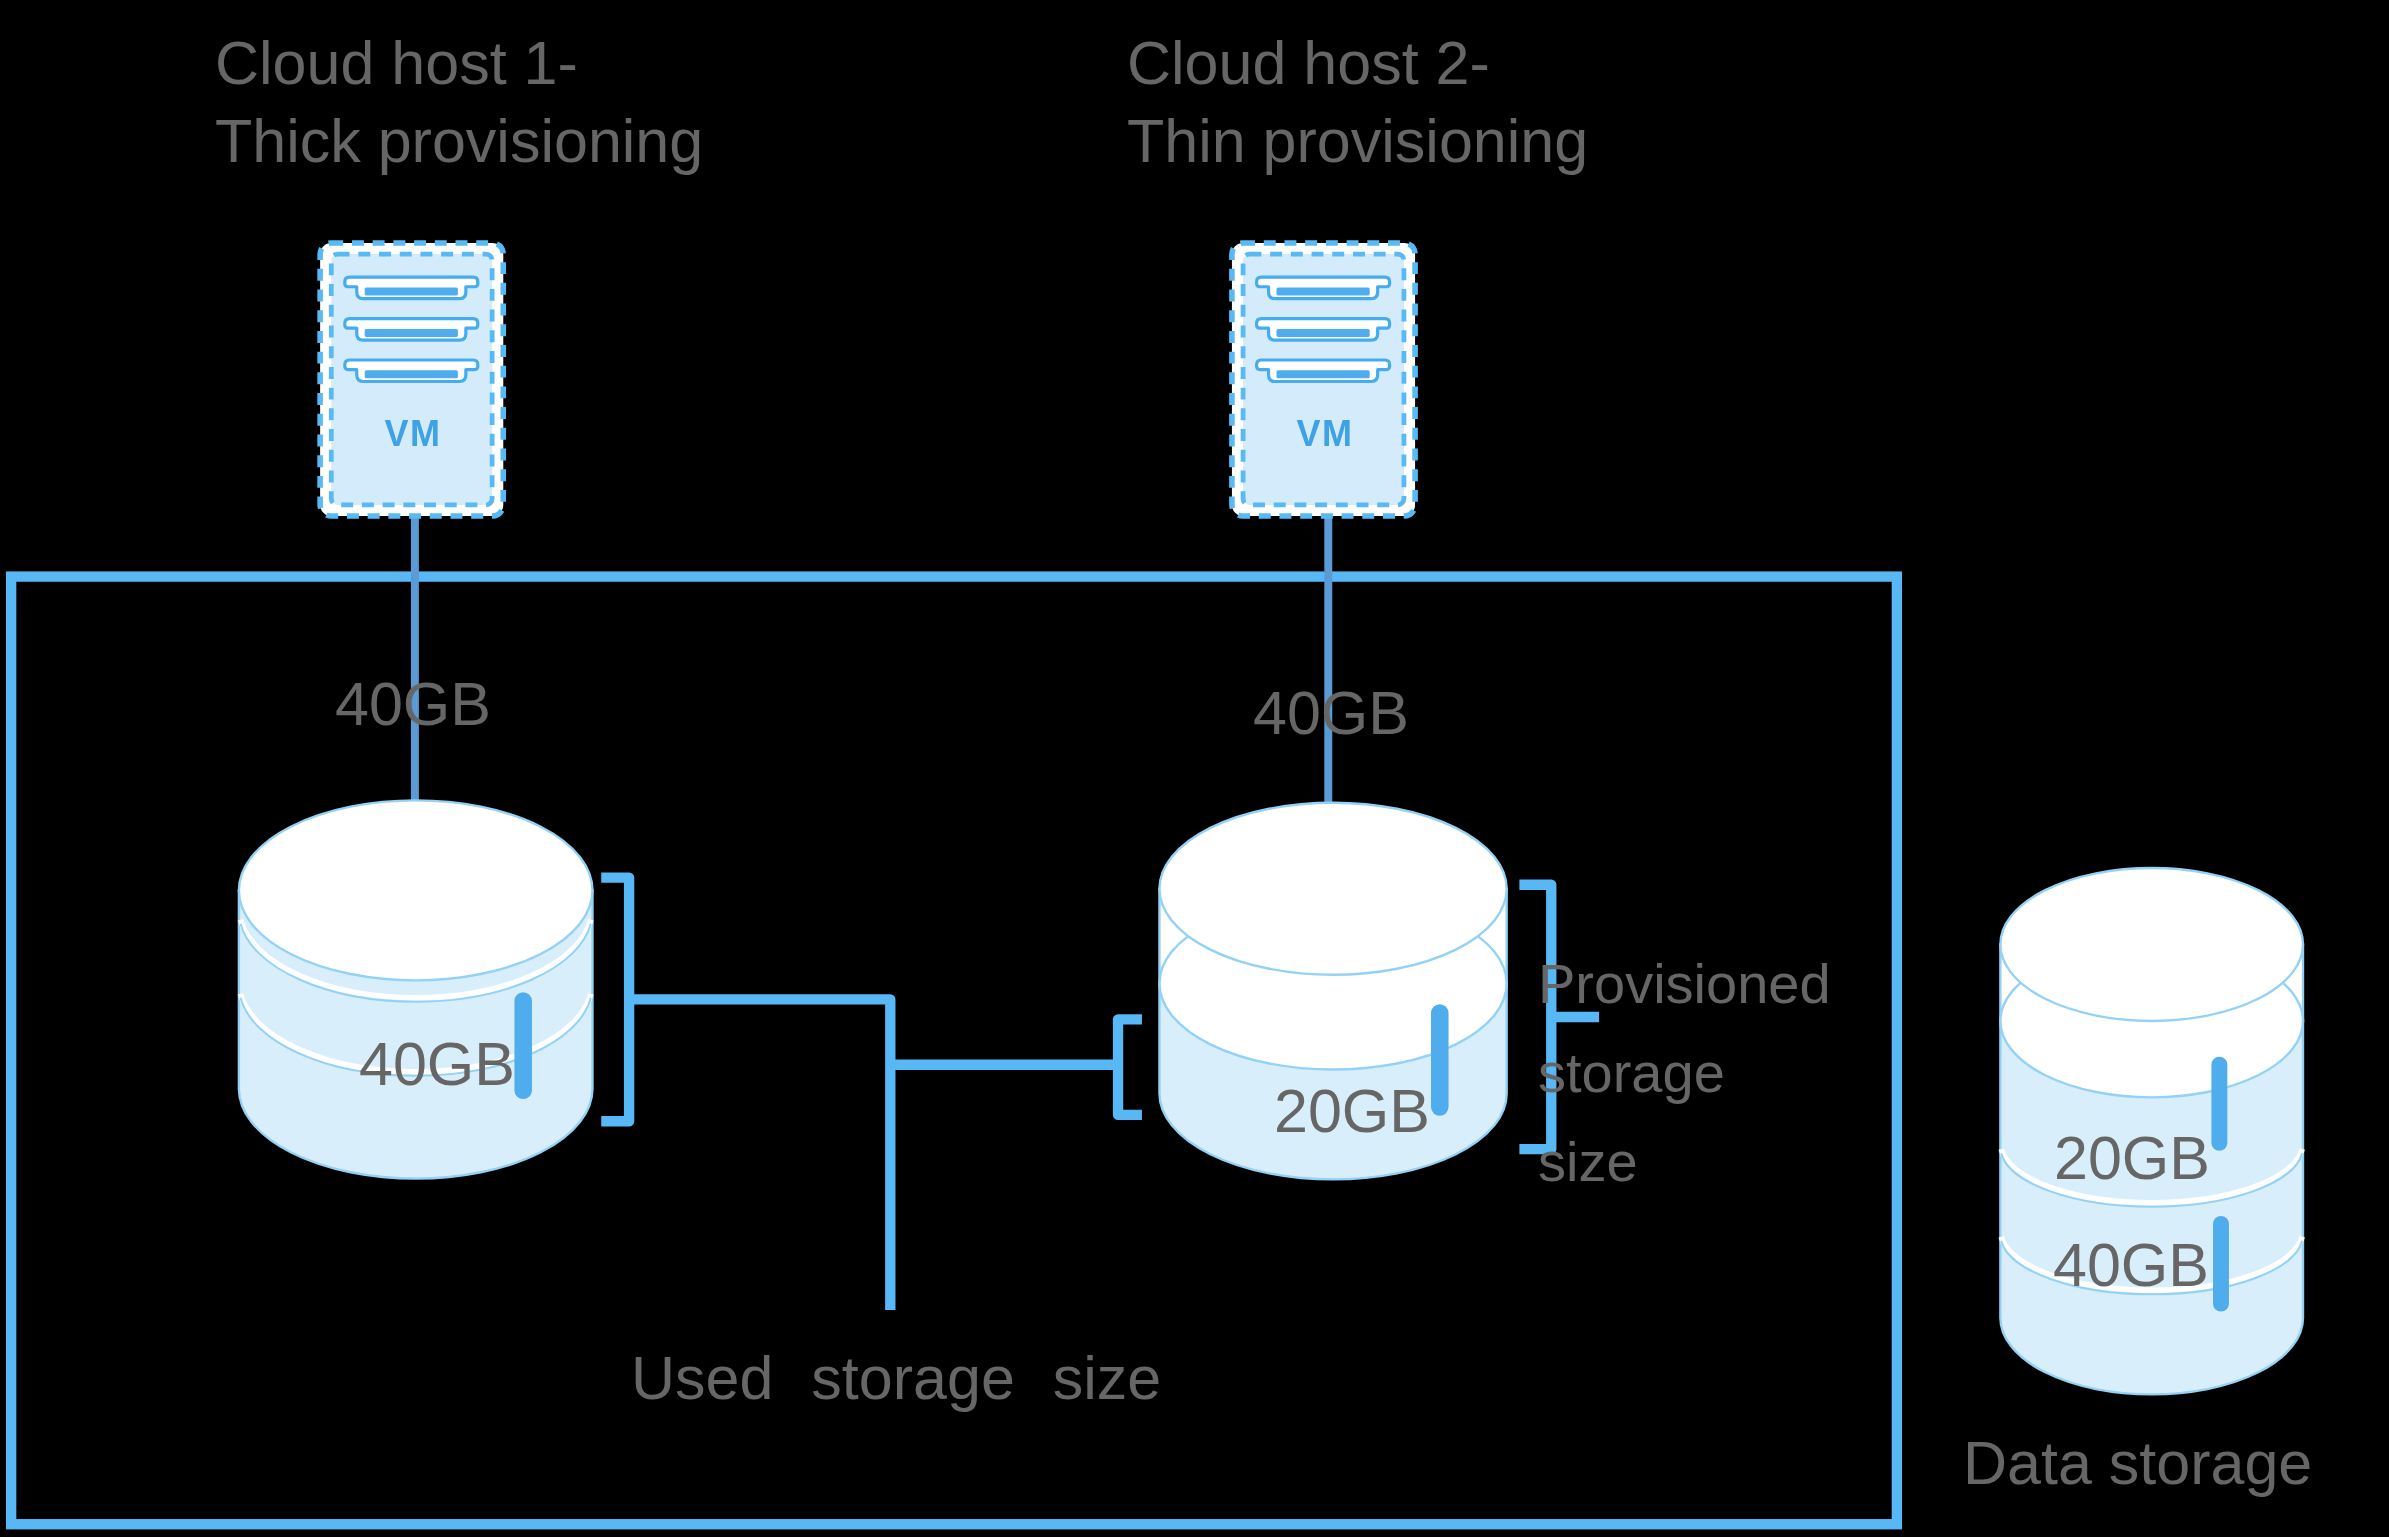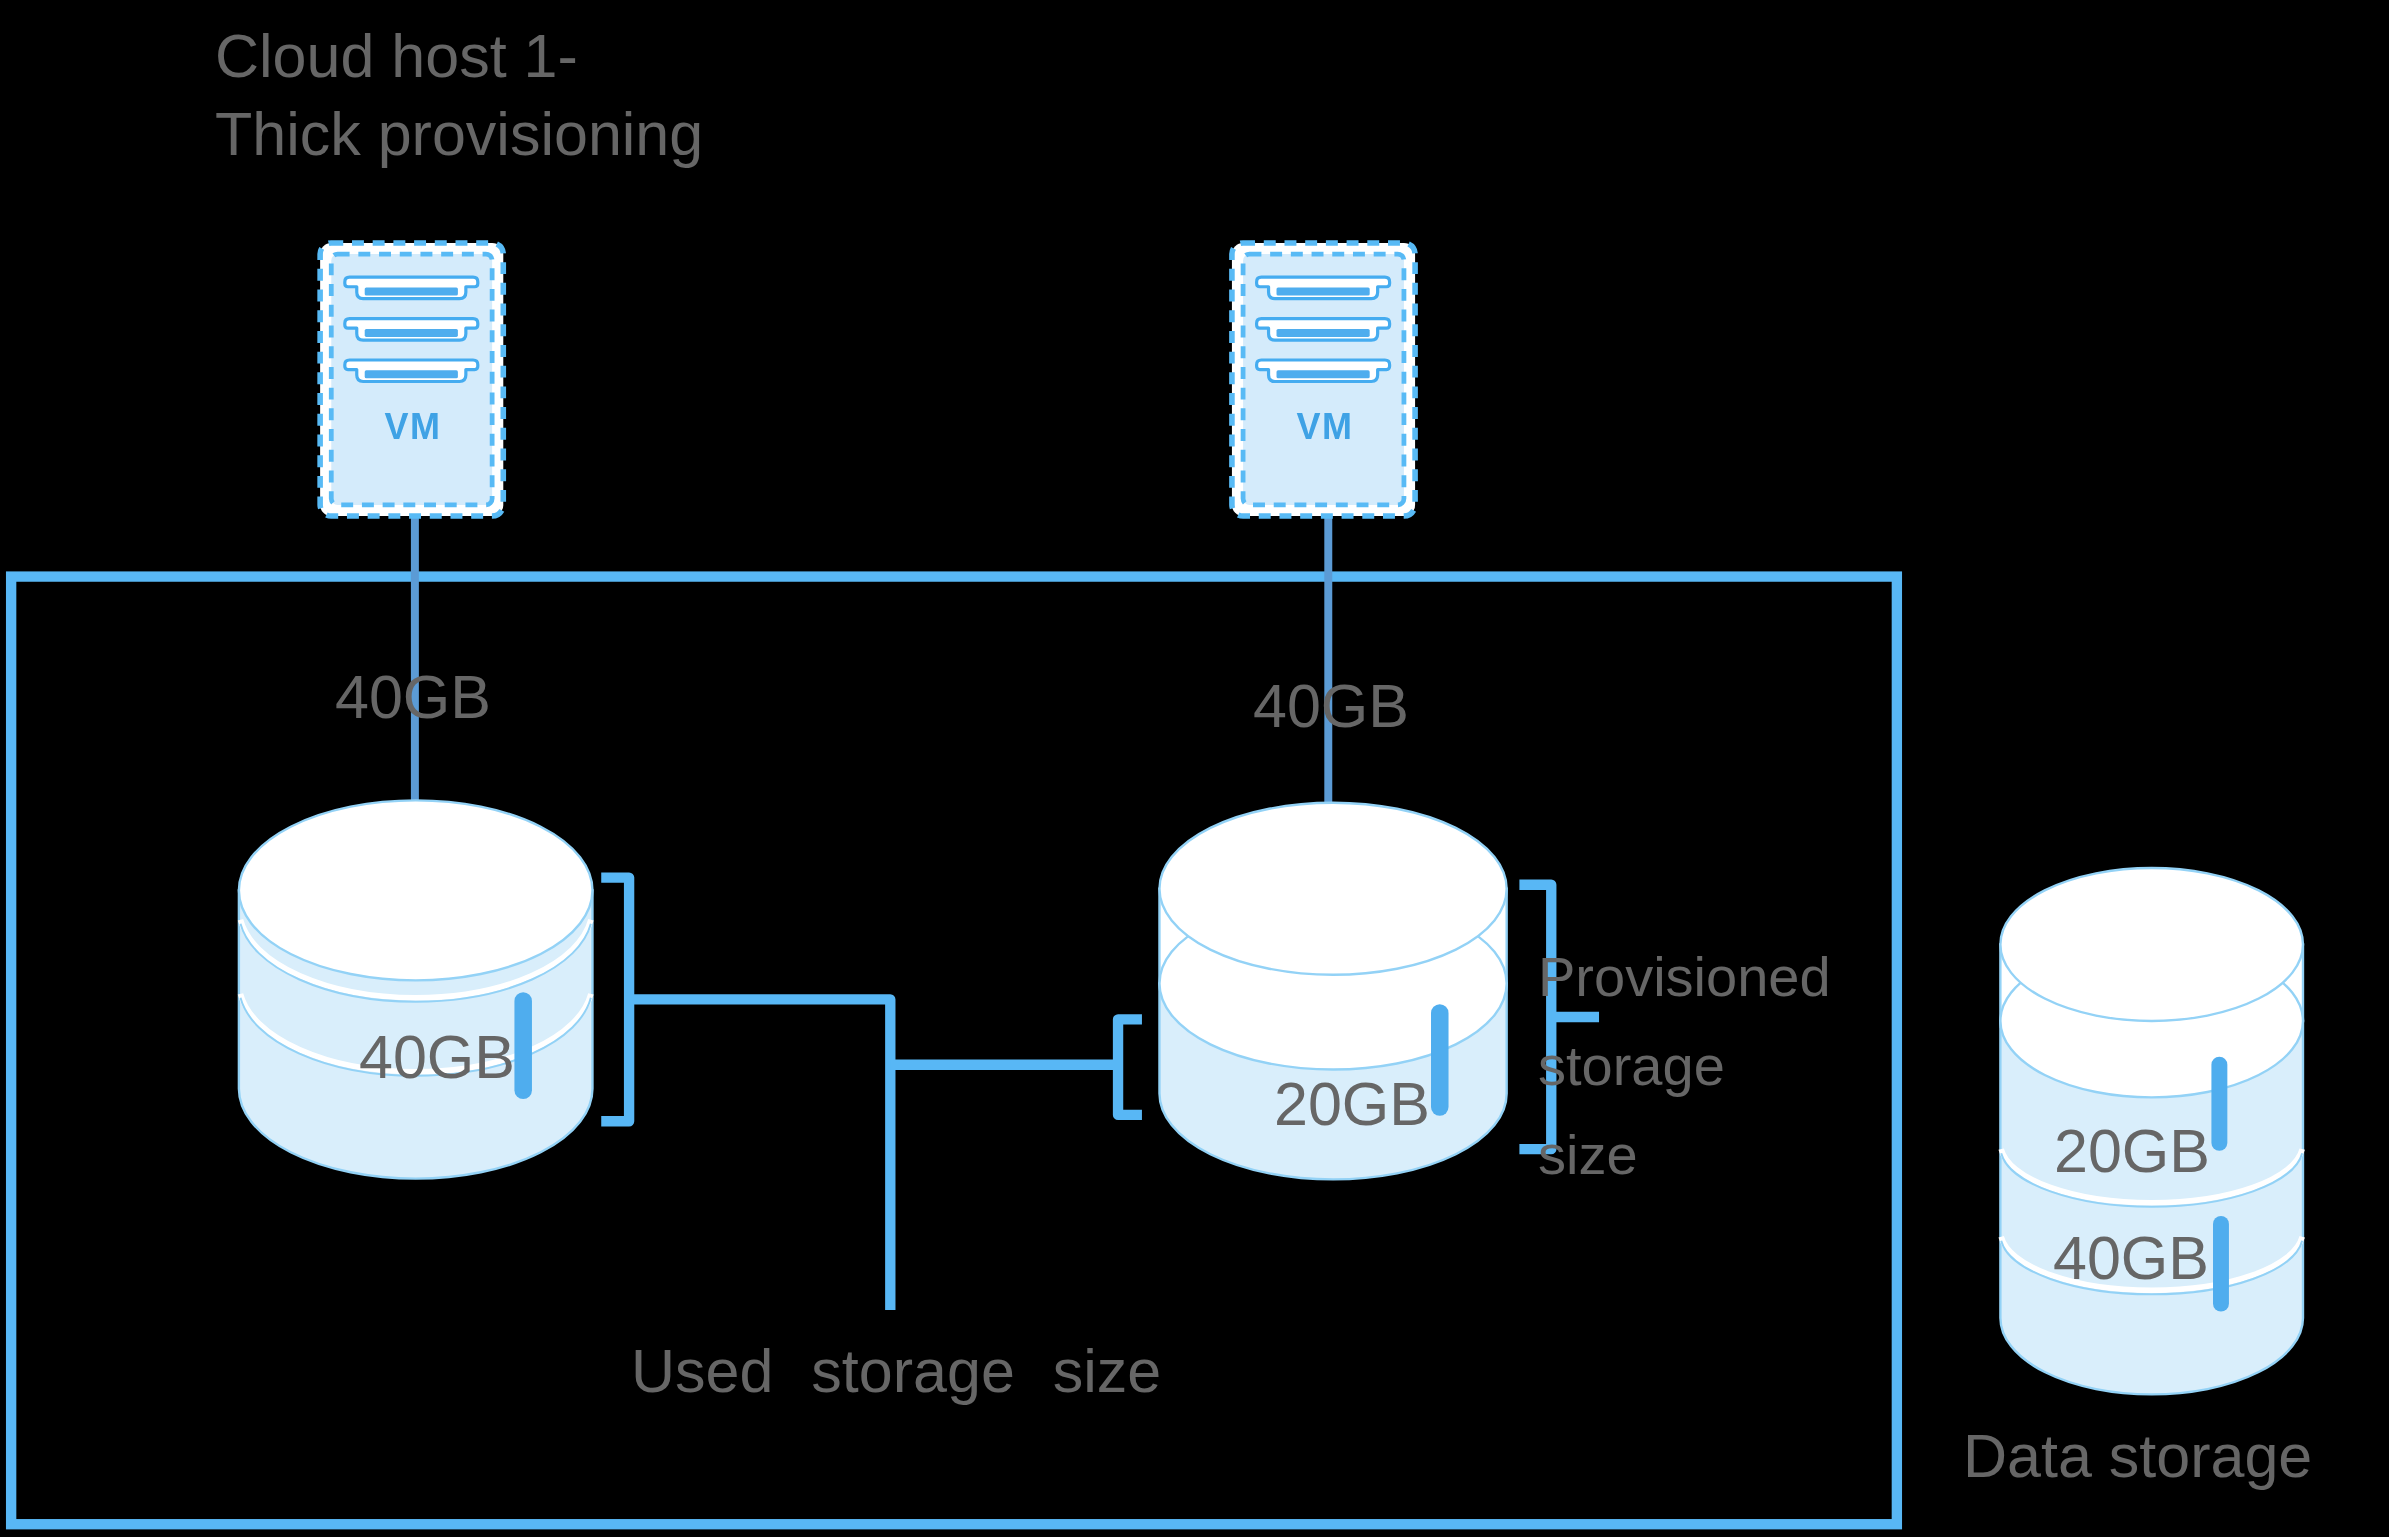--- a/index.html
+++ b/index.html
@@ -18,20 +18,21 @@
   }
   html,body{margin:0;padding:0;background:var(--background);}
   #canvas{
     position:relative;width:2389px;height:1537px;background:var(--background);
     font-family:"Liberation Sans",sans-serif;overflow:hidden;
   }
   #shapes{position:absolute;left:0;top:0;}
   .lbl{
     position:absolute;color:var(--text_gray);font-size:61px;line-height:1;
     white-space:pre-line;
+    margin-top:7px;
   }
   .multiline{line-height:78px;}
   .centered{transform:translateX(-50%);}
   .wide-words{word-spacing:21px;}
   .prov{font-size:56px;line-height:89px;}
   .vm-lbl{color:var(--vm_text_blue);font-size:36px;font-weight:bold;letter-spacing:1.6px;}
   
   .box{fill:none;stroke:var(--accent_sky);stroke-width:13;}
   .vmline{stroke:var(--connector_blue);stroke-width:10;}
   .cylbody{fill:var(--cylinder_fill);stroke:var(--cylinder_outline);stroke-width:3;}
@@ -126,20 +127,22 @@
       </g>
       <g transform="translate(31,147)">
         <path class="trayOutline" d="M6,0 H161 Q167,0 167,6 V8 Q167,12 163,12 H152 V19 Q152,27 144,27 H23 Q15,27 15,19 V12 H4 Q0,12 0,8 V6 Q0,0 6,0 Z"></path>
         <rect class="trayBar" x="25" y="13" width="117" height="10" rx="2"></rect>
       </g>
     </g>
   </svg>
 
   <div class="lbl multiline" style="left:215px;top:16.7px;">Cloud host 1-
 Thick provisioning</div>
+  <div class="lbl multiline" style="left:1127px;top:16.7px;">Cloud host 2-
+Thin provisioning</div>
 
   <div class="lbl vm-lbl centered" style="left:413px;top:409px;">VM</div>
   <div class="lbl vm-lbl centered" style="left:1325px;top:409px;">VM</div>
 
   <div class="lbl centered" style="left:413px;top:667px;">40GB</div>
   <div class="lbl centered" style="left:1331px;top:676px;">40GB</div>
 
   <div class="lbl centered" style="left:437px;top:1027px;">40GB</div>
   <div class="lbl centered" style="left:1352px;top:1074px;">20GB</div>
 

